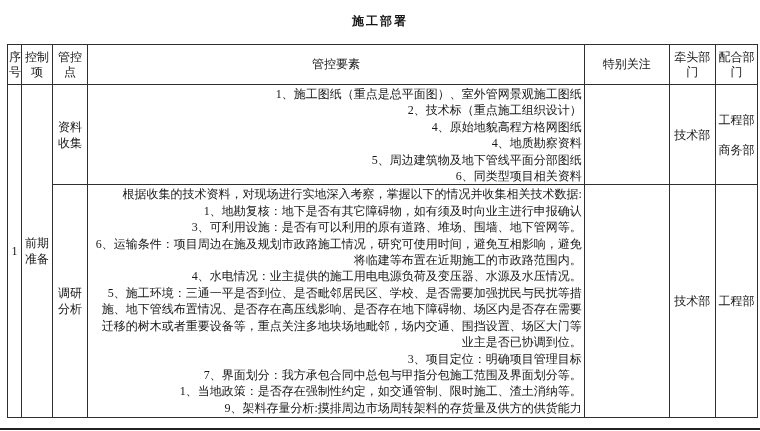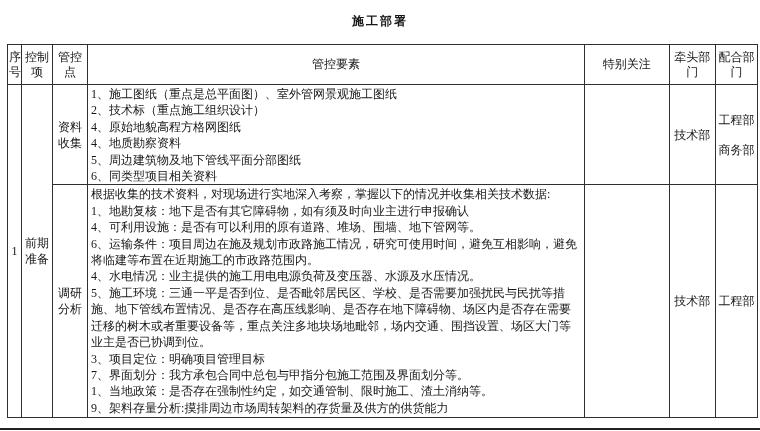--- a/index.html
+++ b/index.html
@@ -41,21 +41,21 @@
     padding: 2px 1px;
   }
   td.cc {
     text-align: center;
     vertical-align: middle;
     line-height: 16px;
     padding: 1px;
   }
   td.elements {
     vertical-align: top;
-    text-align: left;
+    text-align: right;
     padding: 1px 2px 0 3px;
     line-height: 16.4px;
     margin-top: 40px;
   }
   td.elements p { margin: 0; }
   .dept-stack {
     display: flex;
     flex-direction: column;
     align-items: center;
     justify-content: center;
@@ -118,21 +118,21 @@
           <p>商务部</p>
         </div>
       </td>
     </tr>
 
     <tr style="height:233px;">
       <td class="cc">调研分析</td>
       <td class="elements">
         <p>根据收集的技术资料，对现场进行实地深入考察，掌握以下的情况并收集相关技术数据:</p>
         <p>1、地勘复核：地下是否有其它障碍物，如有须及时向业主进行申报确认</p>
-        <p>4、可利用设施：是否有可以利用的原有道路、堆场、围墙、地下管网等。</p>
+        <p>3、可利用设施：是否有可以利用的原有道路、堆场、围墙、地下管网等。</p>
         <p>6、运输条件：项目周边在施及规划市政路施工情况，研究可使用时间，避免互相影响，避免将临建等布置在近期施工的市政路范围内。</p>
         <p>4、水电情况：业主提供的施工用电电源负荷及变压器、水源及水压情况。</p>
         <p>5、施工环境：三通一平是否到位、是否毗邻居民区、学校、是否需要加强扰民与民扰等措施、地下管线布置情况、是否存在高压线影响、是否存在地下障碍物、场区内是否存在需要迁移的树木或者重要设备等，重点关注多地块场地毗邻，场内交通、围挡设置、场区大门等业主是否已协调到位。</p>
         <p>3、项目定位：明确项目管理目标</p>
         <p>7、界面划分：我方承包合同中总包与甲指分包施工范围及界面划分等。</p>
         <p>1、当地政策：是否存在强制性约定，如交通管制、限时施工、渣土消纳等。</p>
         <p>9、架料存量分析:摸排周边市场周转架料的存货量及供方的供货能力</p>
       </td>
       <td class="cc"></td>
       <td class="cc">技术部</td>

